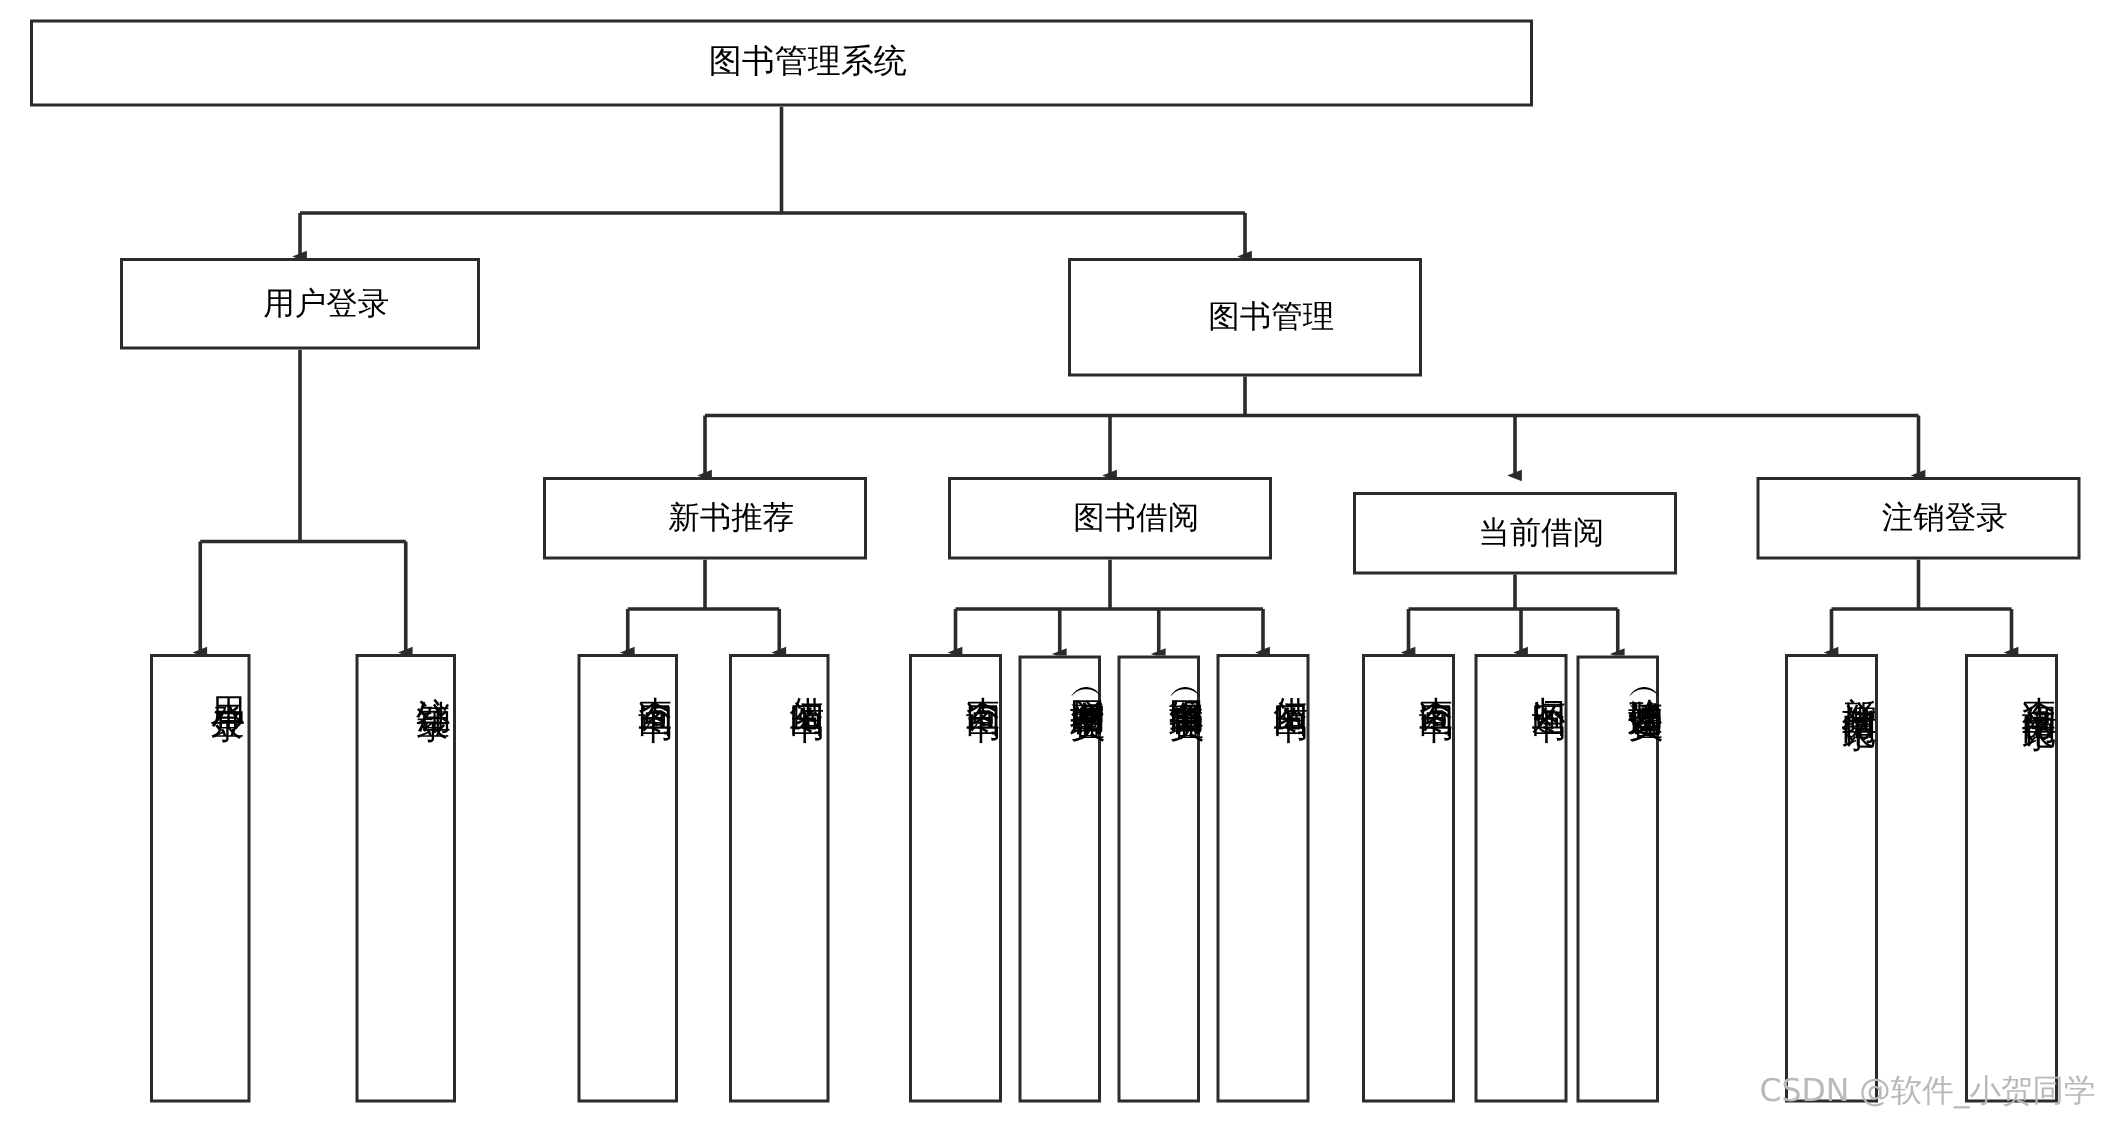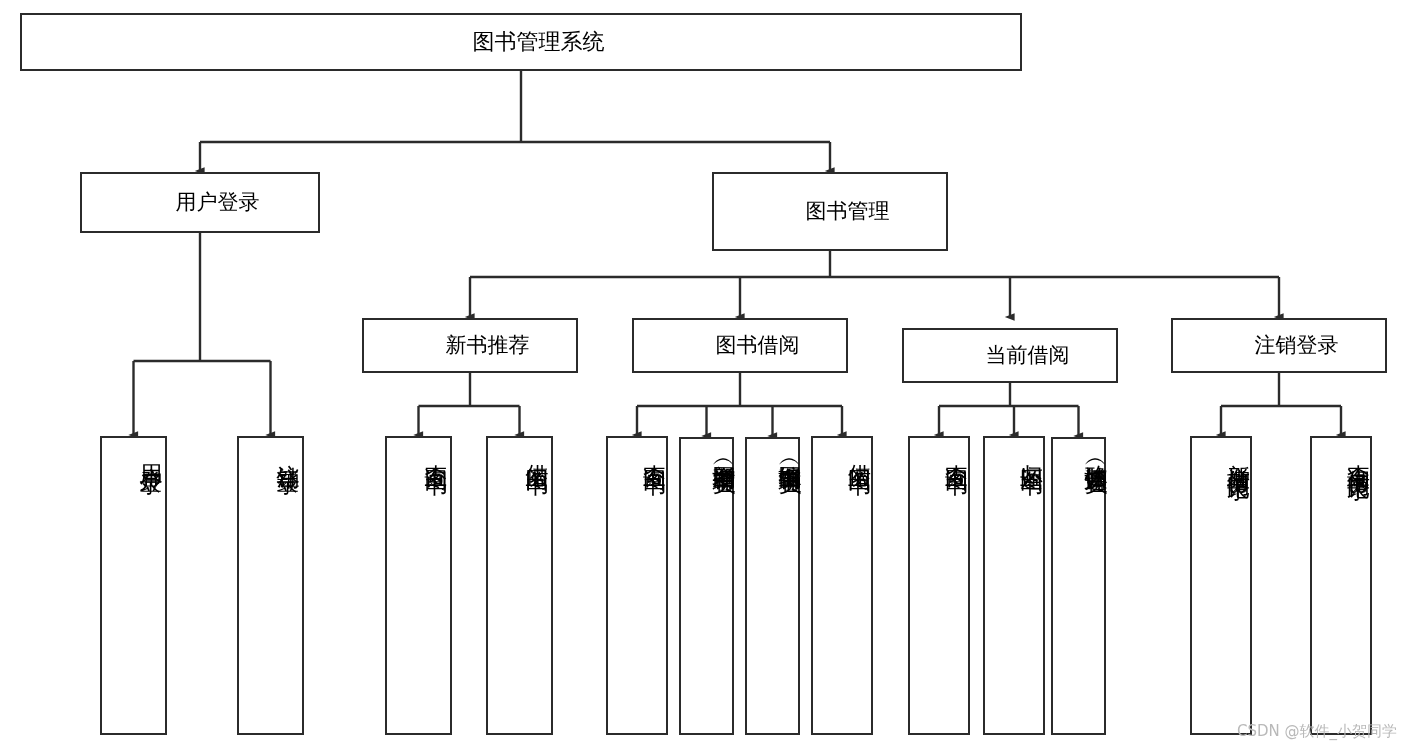--- a/index.html
+++ b/index.html
@@ -65,21 +65,21 @@
     white-space: nowrap;
   }
   .node.v.tall .label {
     font-size: 23px;
     letter-spacing: 1px;
   }
   .watermark {
     position: absolute;
     right: 8px;
     bottom: 6px;
-    font-size: 15px;
+    font-size: 21px;
     color: #b9b9b9;
     z-index: 5;
     white-space: nowrap;
     font-family: "DejaVu Sans", "Liberation Sans", sans-serif;
   }
 </style>
 </head>
 <body>
 
 <div id="canvas">

